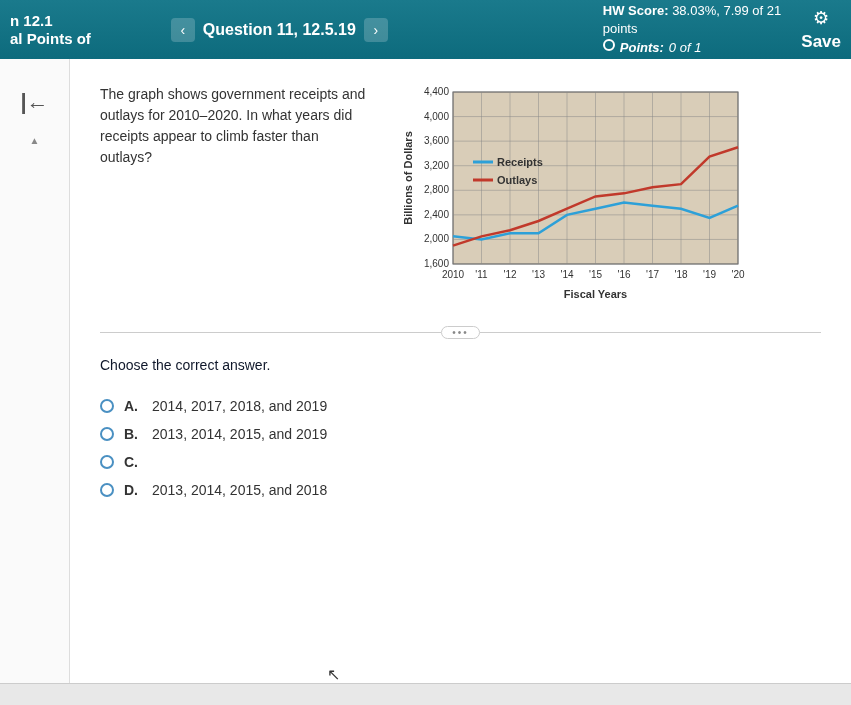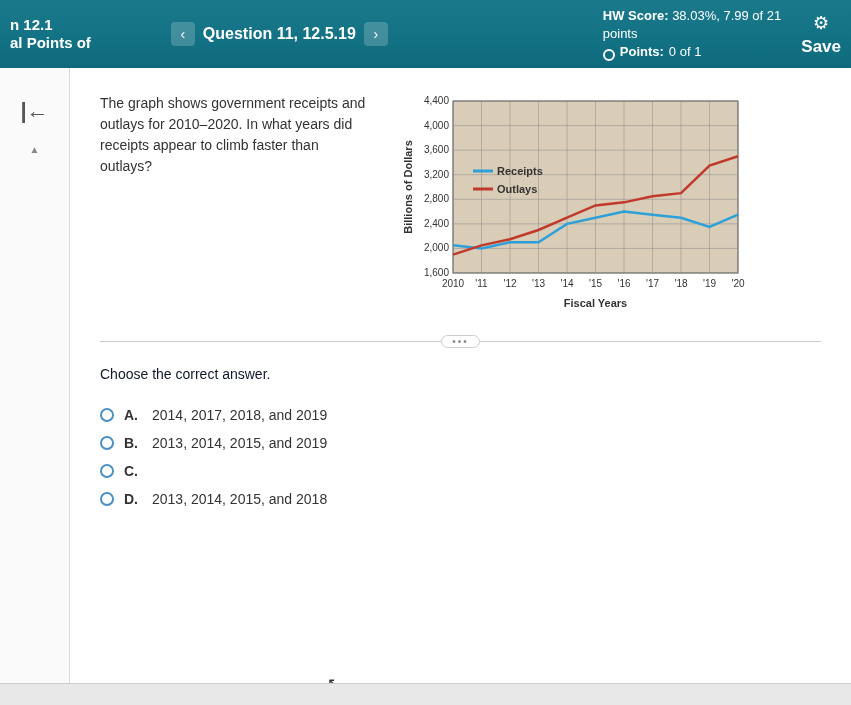--- a/index.html
+++ b/index.html
@@ -1,26 +1,26 @@
 <!DOCTYPE html>
 <html><head>
   <meta charset="utf-8">
   <style>
     * { margin: 0; padding: 0; box-sizing: border-box; }
     body { font-family: Arial, sans-serif; background: #f0f0f0; width: 851px; height: 705px; overflow: hidden; }
     
-    .header { background: linear-gradient(to bottom, #1a7a8c, #0d6b7d); color: white; height: 68px; display: flex; align-items: center; padding: 0 10px; position: relative; }
+    .header { background: linear-gradient(to bottom, #1a7a8c, #0d6b7d); color: white; height: 59px; display: flex; align-items: center; padding: 0 10px; position: relative; }
     .header-left { font-size: 15px; font-weight: bold; line-height: 1.2; }
     .nav-controls { display: flex; align-items: center; gap: 8px; margin-left: 80px; }
     .nav-btn { background: rgba(255,255,255,0.2); border: none; color: white; width: 24px; height: 24px; border-radius: 4px; cursor: pointer; font-size: 14px; display: flex; align-items: center; justify-content: center; }
     .question-label { font-weight: bold; font-size: 16px; }
     .header-right { margin-left: auto; display: flex; align-items: center; gap: 20px; }
     .score-block { font-size: 13px; line-height: 1.4; }
     .score-block .bold { font-weight: bold; }
-    .points-row { display: flex; align-items: flex-end; gap: 5px; }
+    .points-row { display: flex; align-items: flex-start; gap: 5px; font-style: italic; }
     .circle-icon { width: 12px; height: 12px; border: 2px solid white; border-radius: 50%; display: inline-block; }
     .gear-save { display: flex; flex-direction: column; align-items: center; gap: 3px; }
     .gear { font-size: 18px; cursor: pointer; }
     .save-btn { font-weight: bold; font-size: 17px; cursor: pointer; color: white; }
     
     .content { background: white; height: calc(100% - 68px); display: flex; position: relative; }
     .sidebar { width: 70px; background: #fafafa; border-right: 1px solid #ddd; padding-top: 30px; display: flex; flex-direction: column; align-items: center; gap: 20px; }
     .back-arrow { font-size: 22px; color: #555; cursor: pointer; font-weight: bold; }
     .scroll-up { font-size: 10px; color: #888; cursor: pointer; }
     

